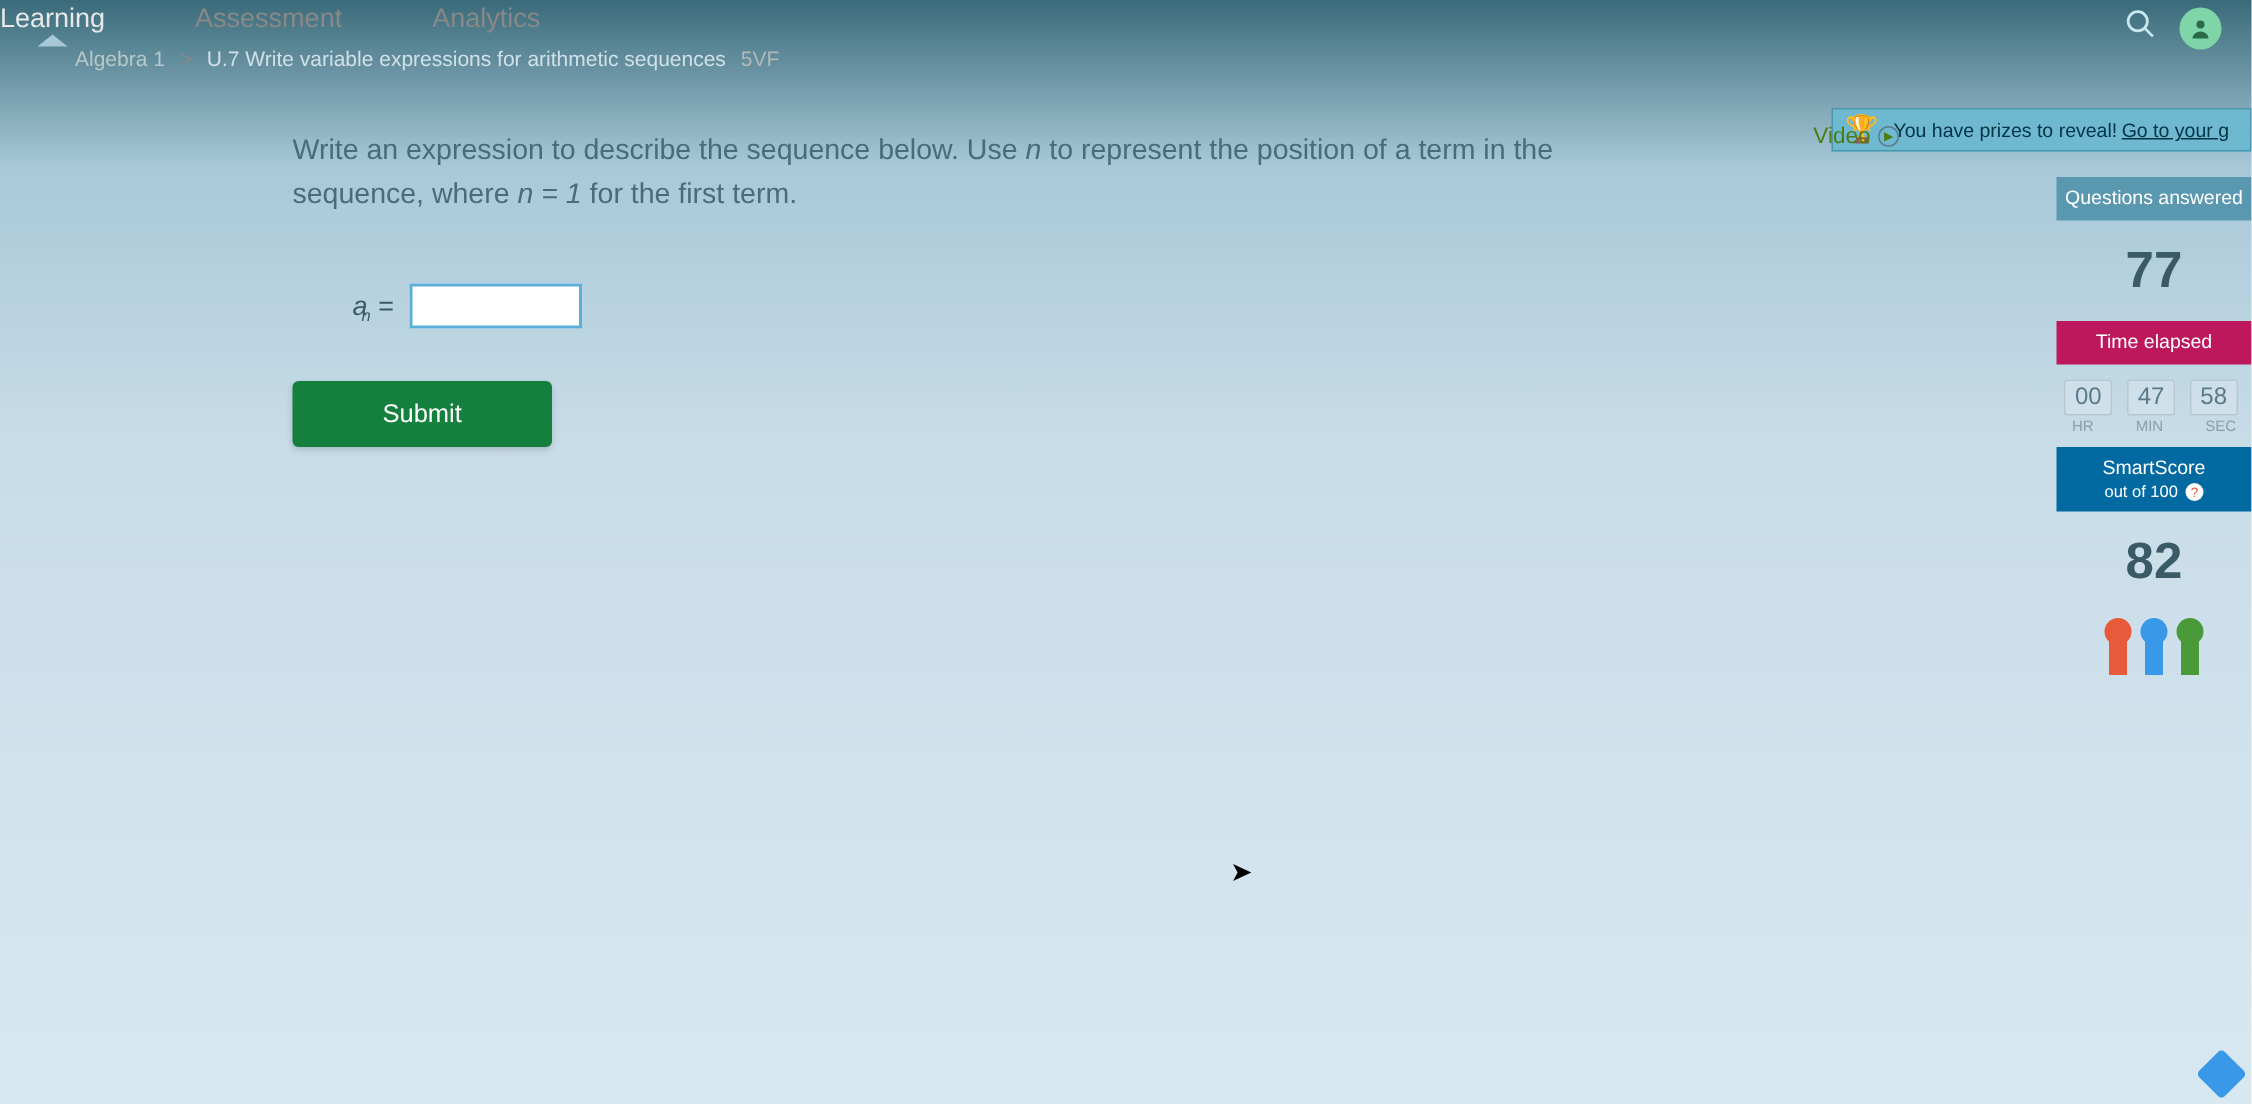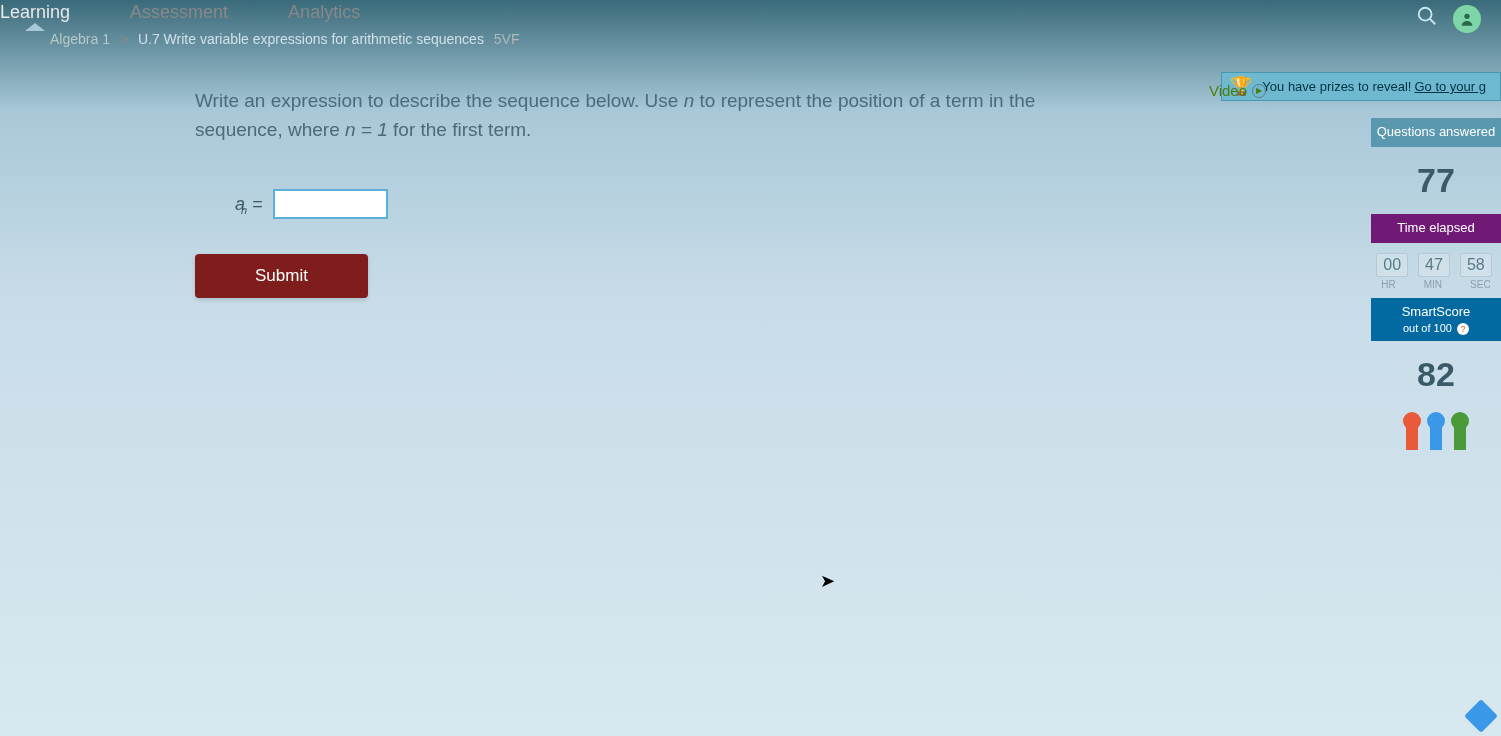--- a/index.html
+++ b/index.html
@@ -115,21 +115,21 @@
     .answer-row .sub { font-size:11px; font-style:italic; position:relative; top:4px; margin-left:-4px;}
     .answer-input {
       width: 115px; height: 30px;
       border: 2px solid #5ab0d8;
       background: #fff;
       padding: 2px 6px;
       font-size: 16px;
     }
     .submit-btn {
       margin: 35px 0 0 0;
-      background: #7f1d1d;
+      background: #15803d;
       color: #fff;
       border: none;
       border-radius: 4px;
       padding: 12px 60px;
       font-size: 17px;
       cursor: pointer;
       box-shadow: 0 2px 4px rgba(0,0,0,0.15);
     }
     .sidebar {
       position: absolute;
@@ -140,21 +140,21 @@
     .side-box {
       text-align:center;
       color:#fff;
     }
     .side-header {
       background:#5a98b0;
       padding:6px 4px;
       font-size:13px;
       line-height:1.3;
     }
-    .side-header.time { background:#701a75; }
+    .side-header.time { background:#be185d; }
     .side-header.smart { background:#0369a1; }
     .side-value {
       font-size: 34px;
       font-weight: bold;
       color:#3a5a68;
       padding: 14px 0;
     }
     .time-row {
       display:flex; justify-content:center; gap:10px;
       padding: 10px 4px 2px 0;

